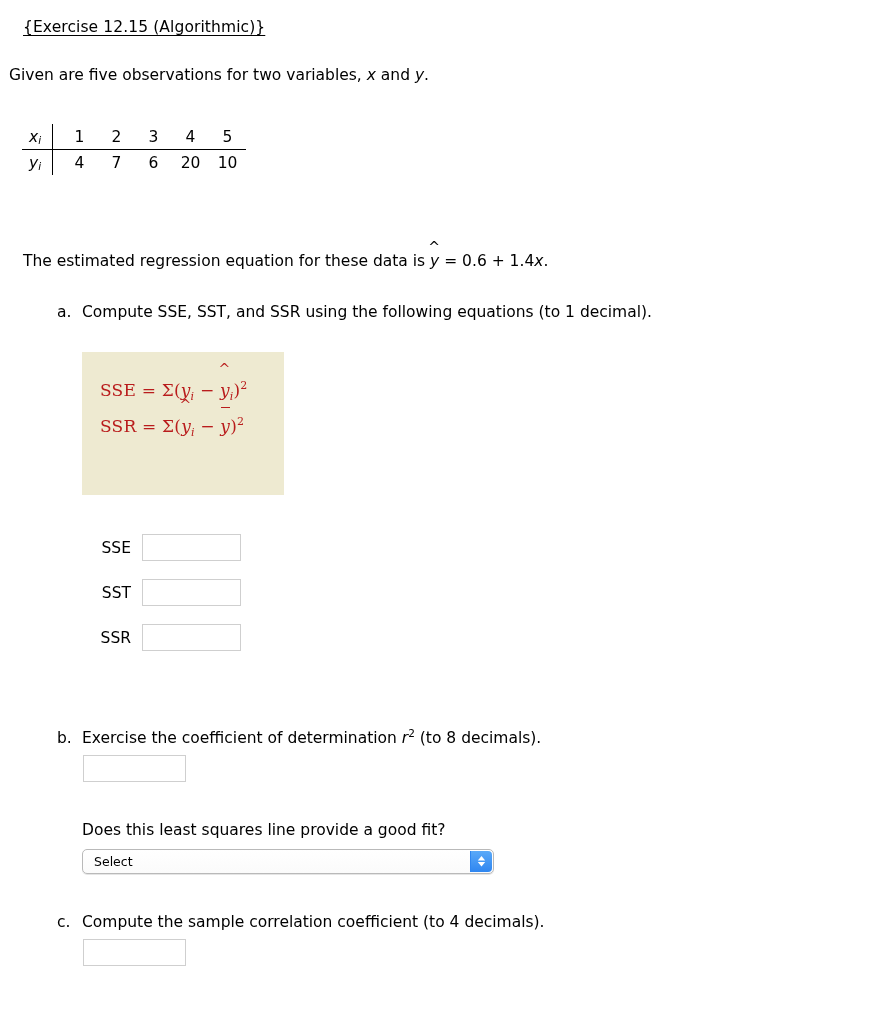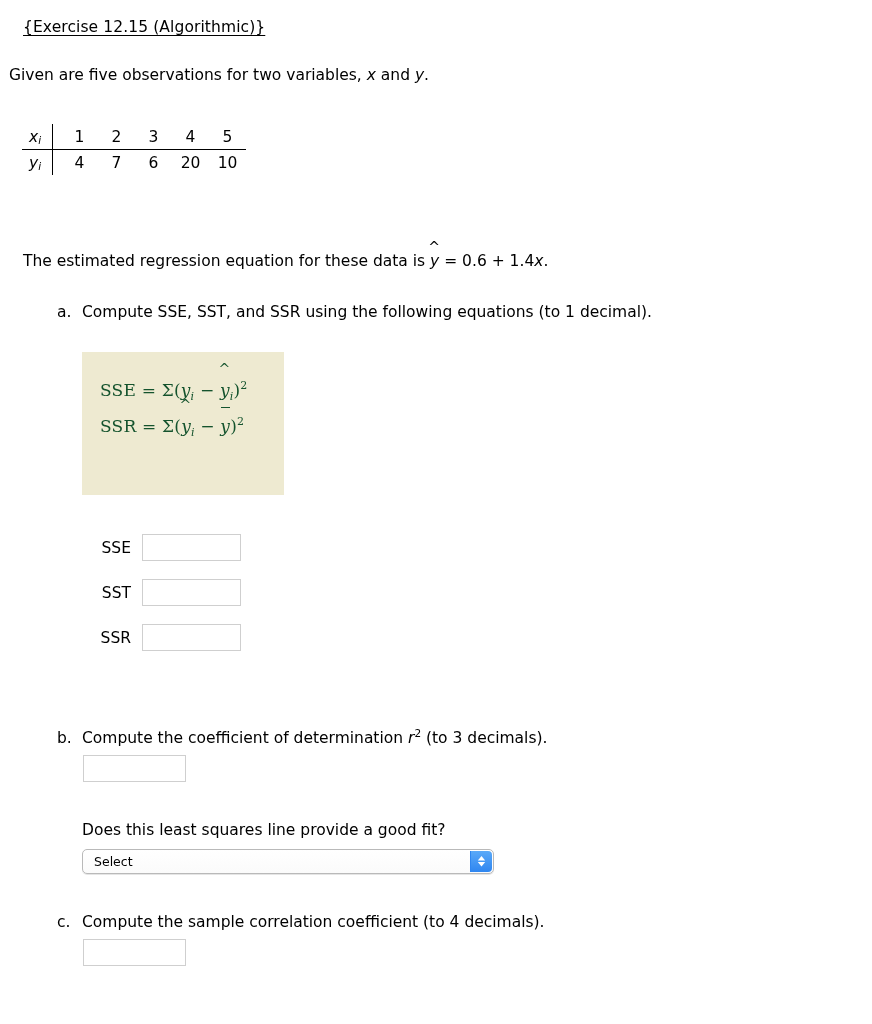--- a/index.html
+++ b/index.html
@@ -119,21 +119,21 @@
   .formula-box {
     position: absolute;
     left: 82px;
     top: 352px;
     width: 202px;
     height: 143px;
     background: #eeead1;
     font-family: "DejaVu Serif", "Liberation Serif", serif;
     box-sizing: border-box;
     padding: 20px 0 0 18px;
-    color: #14532d;
+    color: #b91c1c;
   }
   .formula-line {
     font-size: 17px;
     line-height: 36px;
     white-space: nowrap;
     letter-spacing: 0.2px;
   }
   .fsup {
     font-size: 11px;
     vertical-align: super;
@@ -315,21 +315,21 @@
     <div class="answer-label">SST</div>
     <input class="text-input" type="text" value="" style="">
   </div>
   <div class="answer-row" style="left:83px; top:624px;">
     <div class="answer-label">SSR</div>
     <input class="text-input" type="text" value="" style="">
   </div>
 
   <div class="part-marker" style="left:57px; top:727px;">b.</div>
   <div class="part" style="left:82px; top:727px;">
-    <span class="part-text"><span>Compute the coefficient of determination </span><span class="ital">r</span><span class="sup2">2</span><span> (to 3 decimals).</span></span>
+    <span class="part-text"><span>Exercise the coefficient of determination </span><span class="ital">r</span><span class="sup2">2</span><span> (to 8 decimals).</span></span>
   </div>
 
   <div class="answer-row" style="left:83px; top:755px;">
     <input class="text-input wide" type="text" value="" style="">
   </div>
 
   <div class="part" style="left:82px; top:819px;">
     <span class="part-text">Does this least squares line provide a good fit?</span>
   </div>
 

